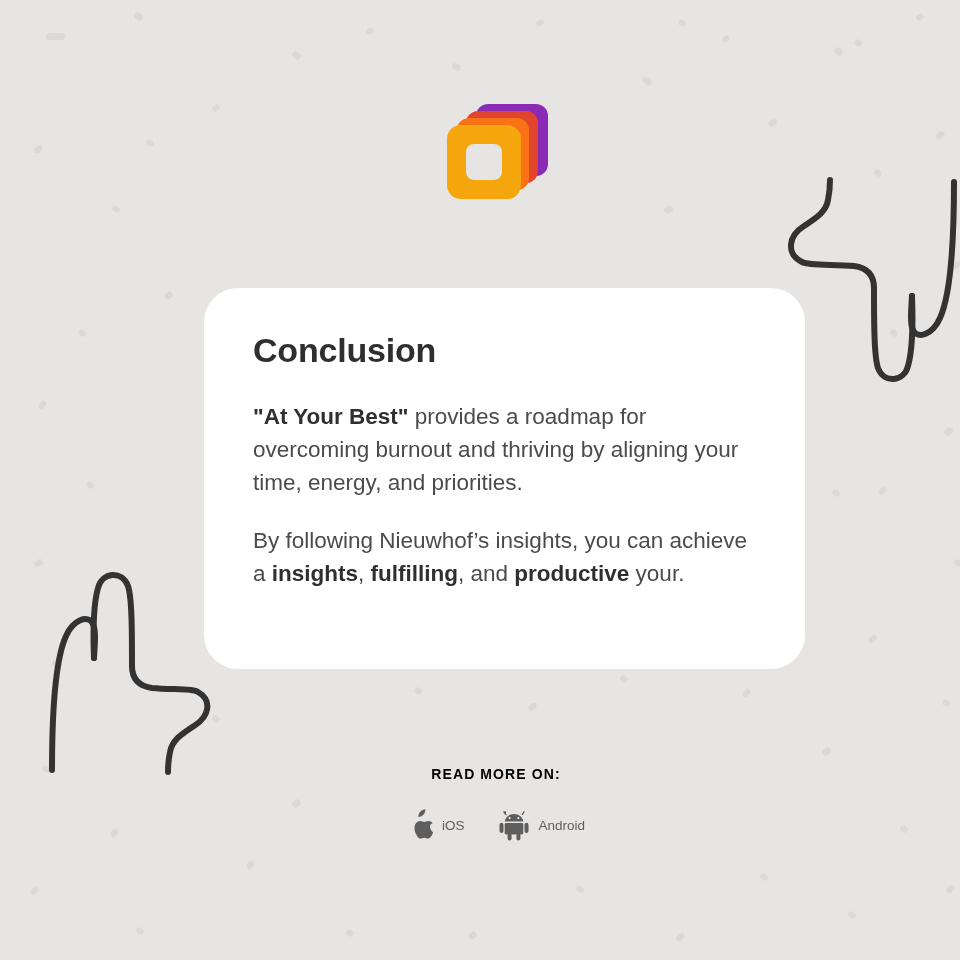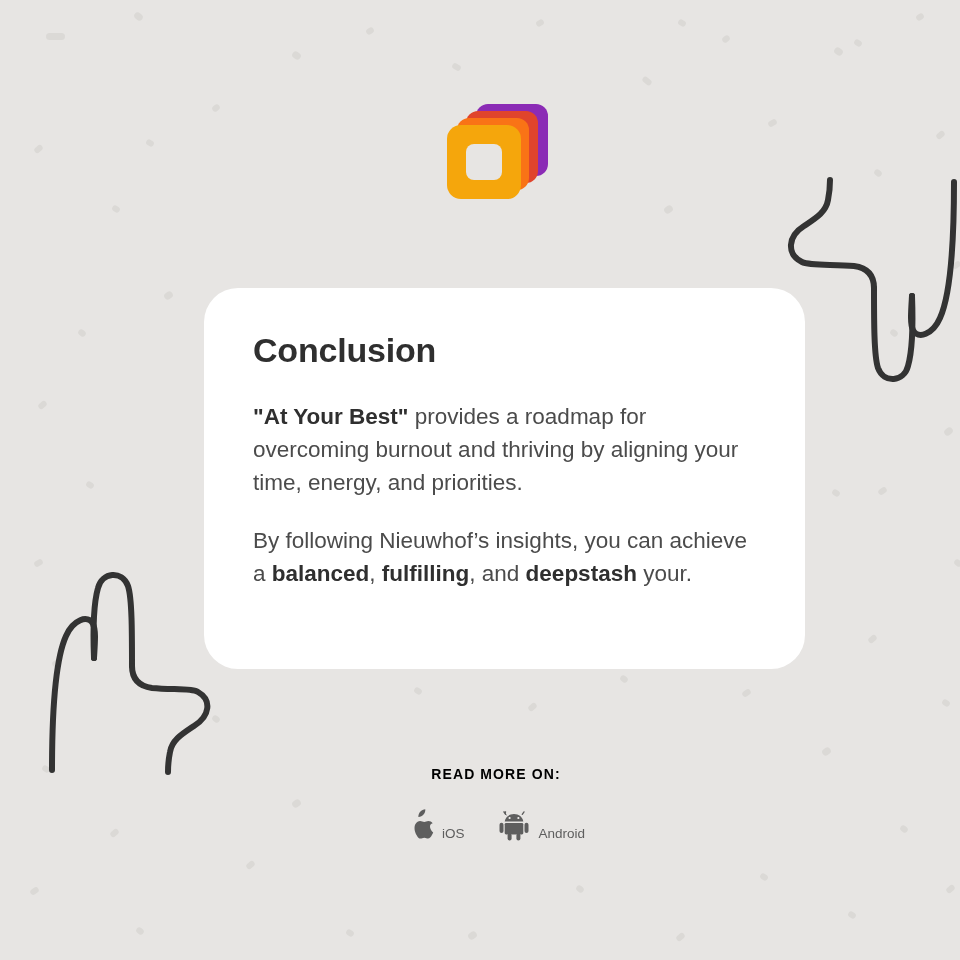--- a/index.html
+++ b/index.html
@@ -162,21 +162,21 @@
 
   #stores {
     margin-top: 27px;
     display: flex;
     justify-content: center;
     align-items: center;
     gap: 34px;
   }
   .store {
     display: flex;
-    align-items: flex-end;
+    align-items: center;
     gap: 8px;
   }
   .store-label {
     font-size: 13.5px;
     color: #5e5e5e;
   }
   .store-icon {
     display: block;
   }
 </style>
@@ -265,21 +265,21 @@
     <path d="M12 206 C12 146, 16 94, 26 72 C33 56, 48 50, 53 60 C56 66, 55 78, 54 94" fill="none" stroke="#333333" stroke-width="6" stroke-linecap="round"></path>
     <path d="M54 94 C53 68, 54 38, 58 24 C62 8, 82 6, 88 22 C92 34, 92 68, 92 102" fill="none" stroke="#333333" stroke-width="6" stroke-linecap="round"></path>
     <path d="M92 102 C92 114, 98 122, 112 124 C132 126, 152 124, 158 128
              C172 136, 170 152, 154 162 C142 170, 132 176, 130 188
              C128 198, 128 202, 128 208" fill="none" stroke="#333333" stroke-width="6" stroke-linecap="round"></path>
   </svg>
 
   <div id="content-card">
     <h1 id="card-title">Conclusion</h1>
     <p class="card-para" id="para-1"><b>"At Your Best"</b><span> provides a roadmap for overcoming burnout and thriving by aligning your time, energy, and priorities.</span></p>
-    <p class="card-para" id="para-2"><span>By following Nieuwhof’s insights, you can achieve a </span><b>balanced</b><span>, </span><b>fulfilling</b><span>, and </span><b>deepstash</b><span> your.</span></p>
+    <p class="card-para" id="para-2"><span>By following Nieuwhof’s insights, you can achieve a </span><b>insights</b><span>, </span><b>fulfilling</b><span>, and </span><b>productive</b><span> your.</span></p>
   </div>
 
   <div id="footer">
     <div id="read-more-label">READ MORE ON:</div>
 
 
     <div id="stores">
       <div class="store">
         <svg class="store-icon" width="27" height="32" viewBox="0 0 27 32">
           <path fill="#5e5e5e" d="M18.3 0.2c0.2 2-0.6 4-1.8 5.4-1.2 1.5-3.2 2.6-5.1 2.5-0.3-2 0.7-4.1 1.8-5.4C14.5 1.2 16.6 0.2 18.3 0.2z"></path>

